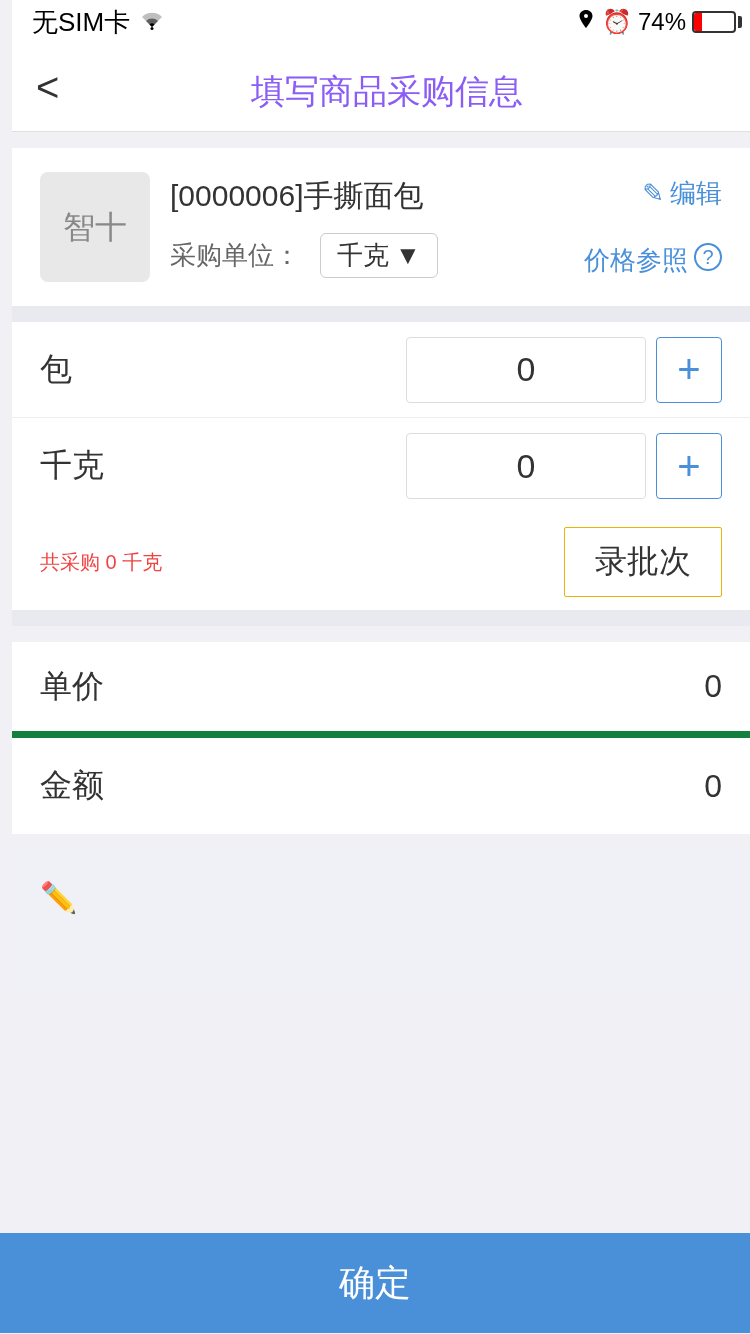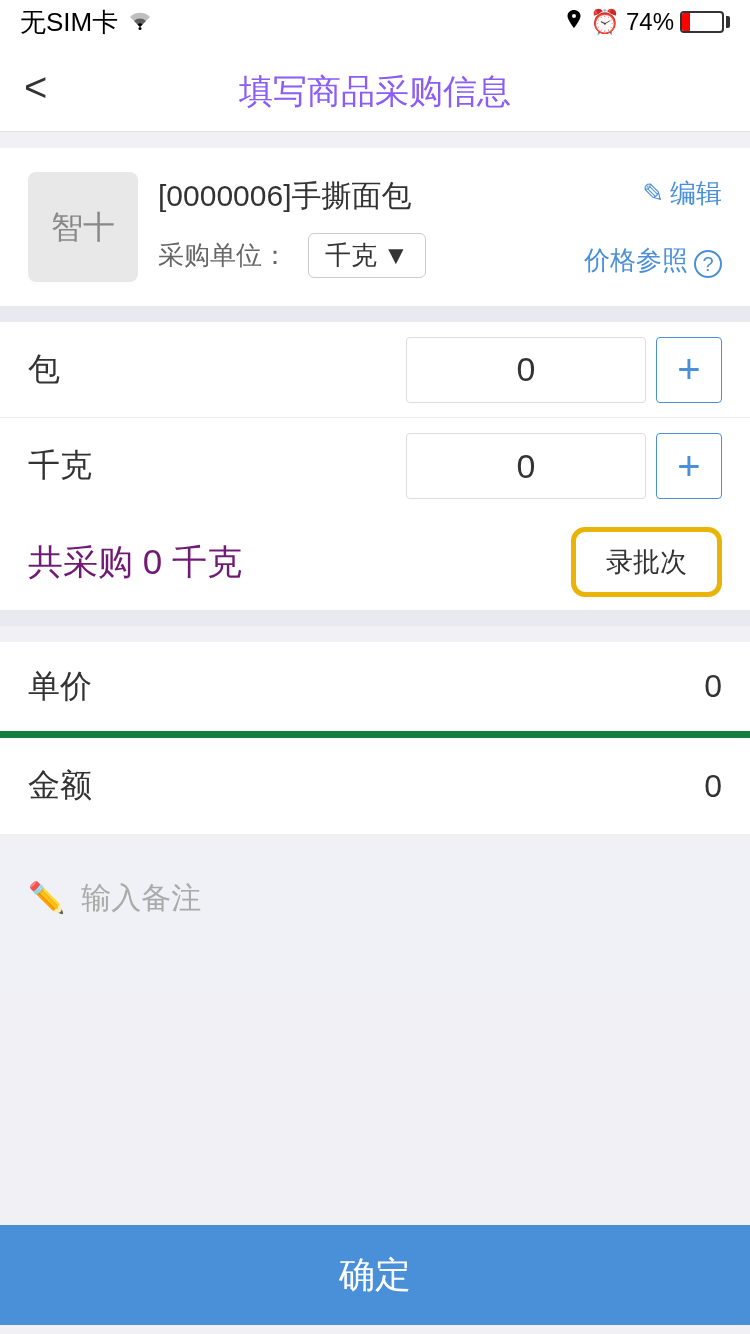--- a/index.html
+++ b/index.html
@@ -158,21 +158,21 @@
       align-items: center;
       gap: 6px;
     }
     .price-ref {
       position: absolute;
       right: 28px;
       bottom: 28px;
       color: #4a90d9;
       font-size: 26px;
       display: flex;
-      align-items: flex-end;
+      align-items: flex-start;
       gap: 6px;
     }
 
     
     .section-divider {
       height: 16px;
       background: #e8eaf0;
     }
 
     
@@ -227,29 +227,29 @@
 
     
     .summary-row {
       background: #fff;
       display: flex;
       align-items: center;
       padding: 0 28px;
       height: 96px;
     }
     .summary-text {
-      font-size: 35px;
-      color: #701a75;
+      font-size: 20px;
+      color: #ef4444;
       flex: 1;
     }
     .record-btn {
-      border: 5px solid #eab308;
-      border-radius: 14px;
+      border: 1px solid #eab308;
+      border-radius: 2px;
       padding: 12px 30px;
-      font-size: 27px;
+      font-size: 32px;
       color: #333;
       background: #fff;
       cursor: pointer;
     }
 
     
     .price-section {
       background: #fff;
       margin-top: 16px;
     }
@@ -289,26 +289,27 @@
       margin-top: 2px;
     }
     .notes-placeholder {
       font-size: 30px;
       color: #aaa;
     }
 
     
     .content-area {
       padding-bottom: 120px;
+      padding-left: 12px;
     }
 
     
     .confirm-bar {
       position: fixed;
-      bottom: 9px;
+      bottom: 1px;
       left: 0;
       width: 750px;
       height: 100px;
       background: #4a90d9;
       display: flex;
       align-items: center;
       justify-content: center;
       cursor: pointer;
     }
     .confirm-text {
@@ -412,20 +413,19 @@
       <span class="price-value">0</span>
     </div>
     <div class="price-row">
       <span class="price-label">金额</span>
       <span class="price-value">0</span>
     </div>
   </div>
 
   <div class="notes-section">
     <span class="notes-icon">✏️</span>
-    <span class="notes-placeholder">输入备注</span>
   </div>
 
 </div>
 
 <div class="confirm-bar">
   <span class="confirm-text">确定</span>
 </div>
 
 </body></html>

